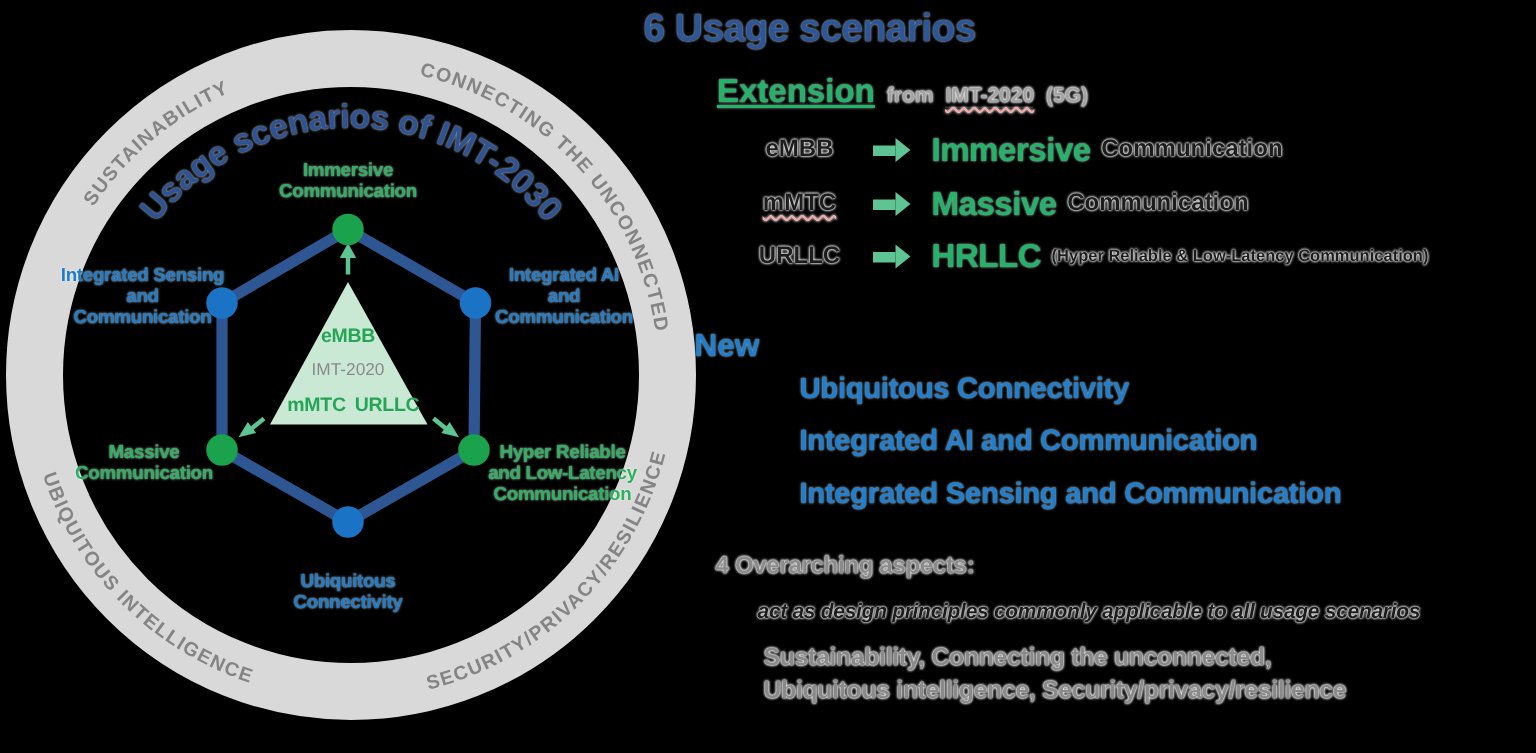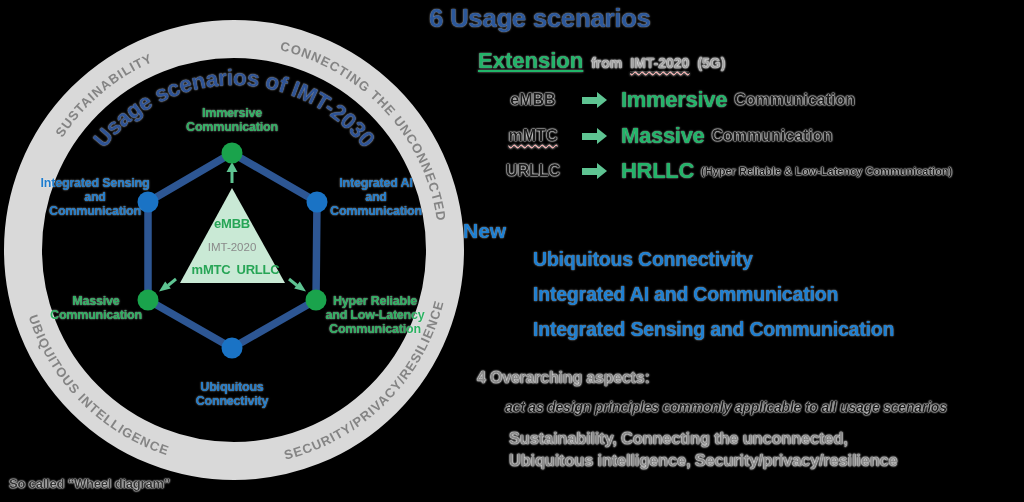--- a/index.html
+++ b/index.html
@@ -134,21 +134,20 @@
 and Low-Latency
 Communication</div>
   <div class="node-label nl-blue halo-soft" style="left:232px;top:380px;">Ubiquitous
 Connectivity</div>
 
   <div class="tri-label" style="left:232px;top:216px;">eMBB</div>
   <div class="tri-label tri-mid" style="left:232px;top:241px;">IMT-2020</div>
   <div class="tri-label" style="left:211px;top:262px;">mMTC</div>
   <div class="tri-label" style="left:258px;top:262px;">URLLC</div>
 
-  <div id="wheel-caption" class="abs halo">So called “Wheel diagram”</div>
 
   <div id="panel-title" class="abs halo-soft">6 Usage scenarios</div>
 
   <div id="extension-line" class="abs">
     <span class="kw halo-soft">Extension</span>
     <span class="plain halo">from</span>
     <span class="plain halo u-black"><span class="wavy">IMT-2020</span></span>
     <span class="plain halo">(5G)</span>
   </div>
 

